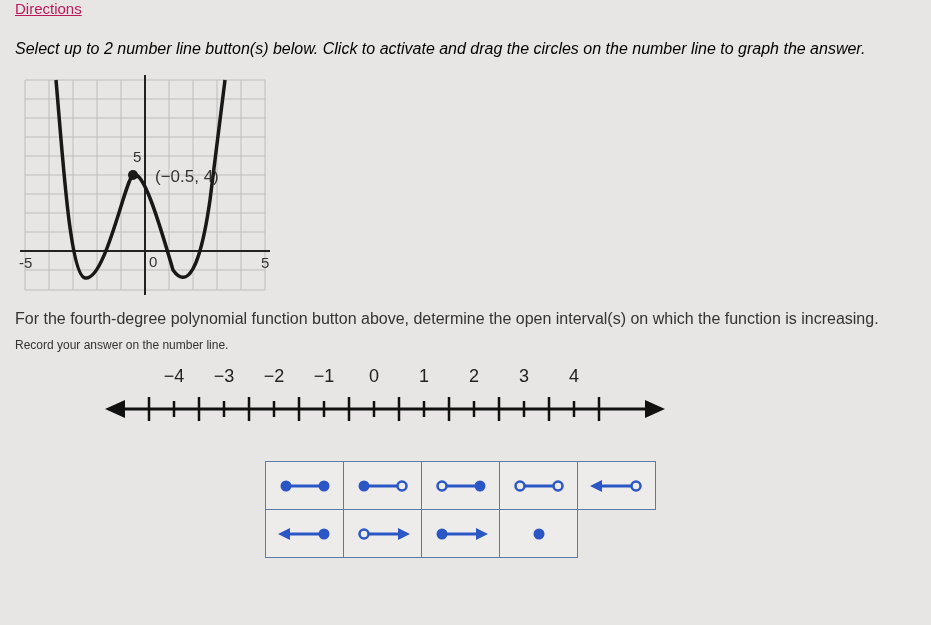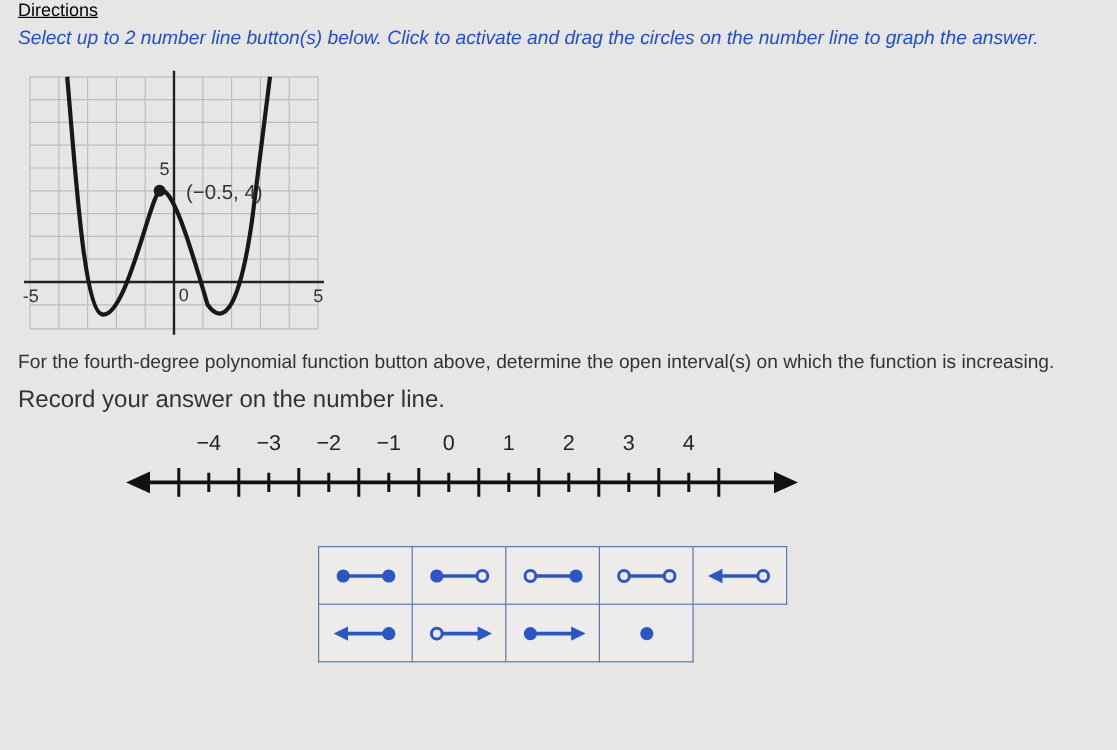--- a/index.html
+++ b/index.html
@@ -7,43 +7,43 @@
       font-family: Arial, Helvetica, sans-serif;
       background: #e8e6e4;
       width: 931px;
       height: 625px;
       padding: 0 15px;
       color: #2a2a2a;
       overflow: hidden;
     }
     .heading-link {
       text-decoration: underline;
-      color: #000000;
+      color: #be185d;
       font-size: 15px;
     }
     .instructions {
       font-size: 16px;
       font-style: italic;
-      margin: 6px 0 12px 0;
-      color: #1d4ed8;
+      margin: 22px 0 12px 0;
+      color: #000000;
     }
     .graph-area {
       width: 265px;
       height: 230px;
       position: relative;
       margin-bottom: 8px;
     }
     .graph-svg { display:block; }
     .question-text {
       font-size: 16px;
       color: #333;
       margin: 10px 0 10px 0;
     }
     .sub-text {
-      font-size: 20px;
+      font-size: 12px;
       color: #333;
       margin-bottom: 14px;
     }
     .numberline-wrap {
       width: 560px;
       margin-left: 90px;
       margin-bottom: 18px;
     }
     .nl-labels {
       display: flex;

